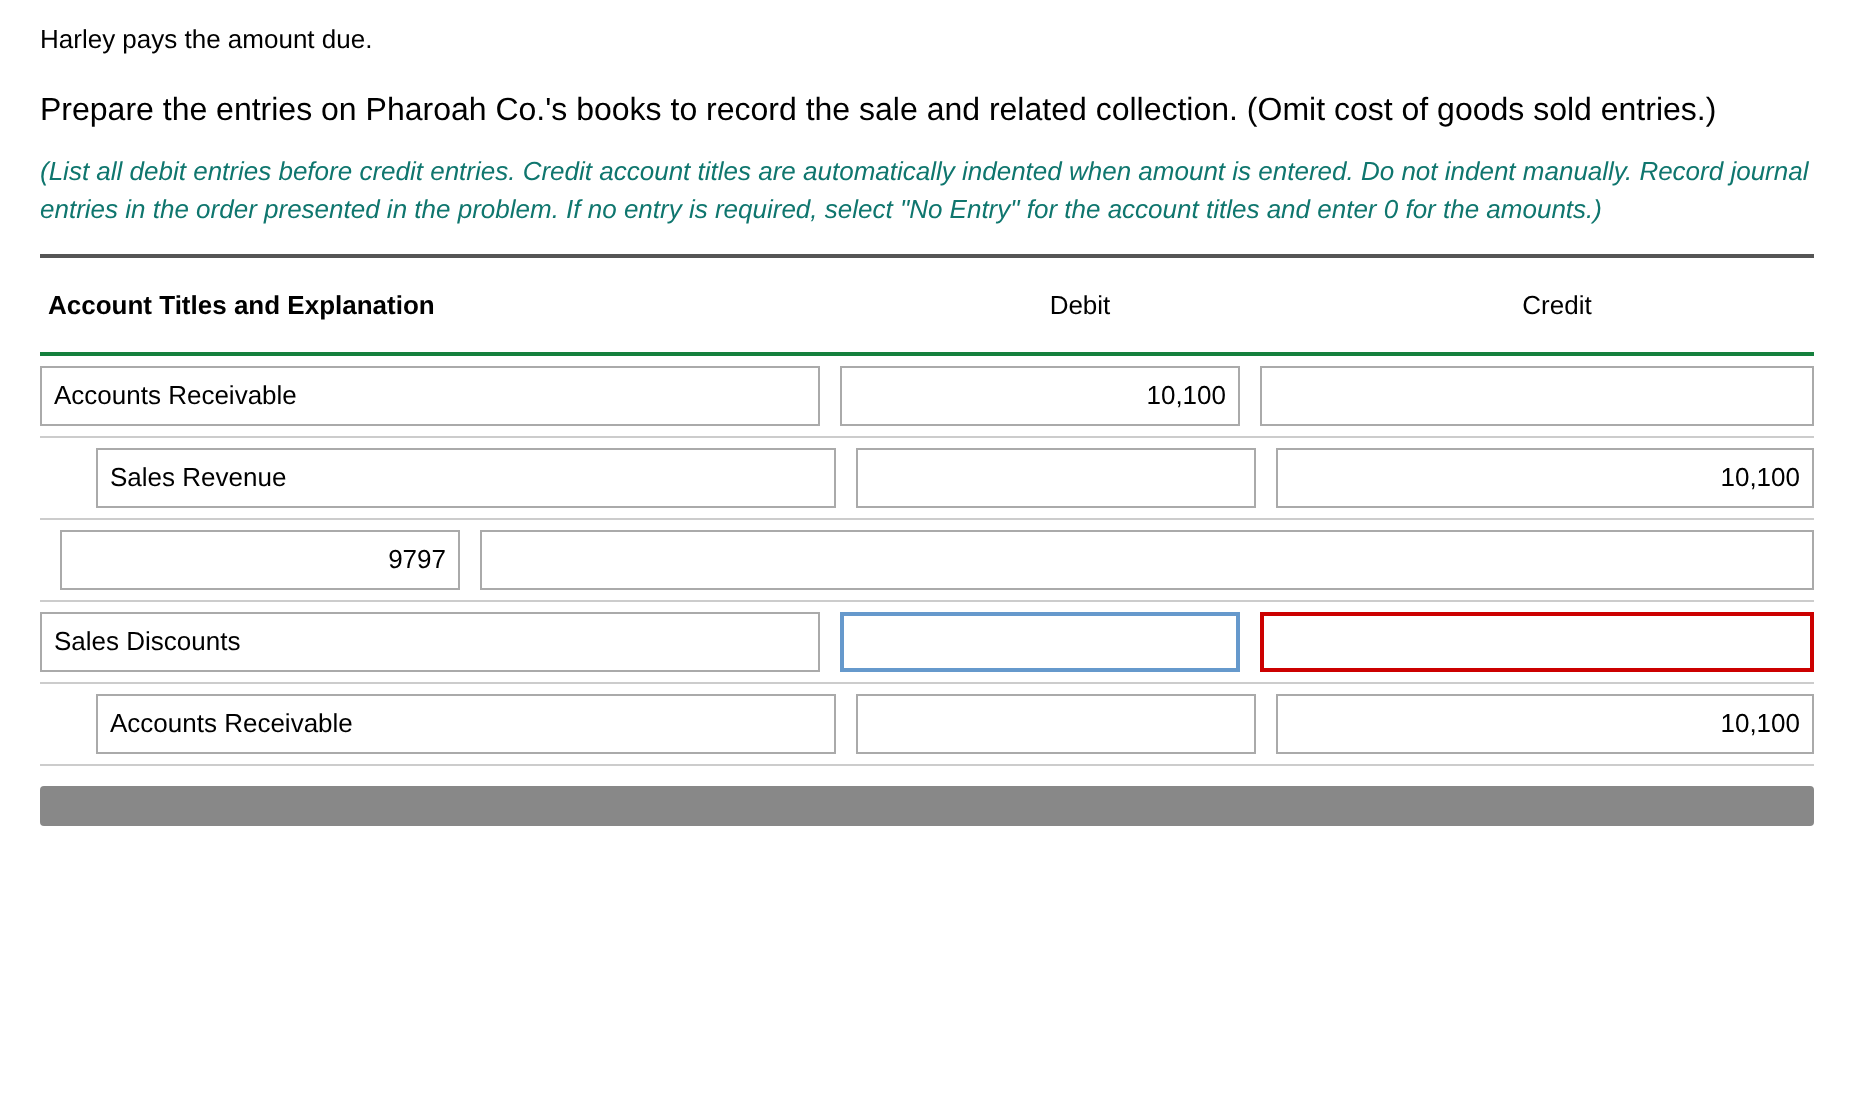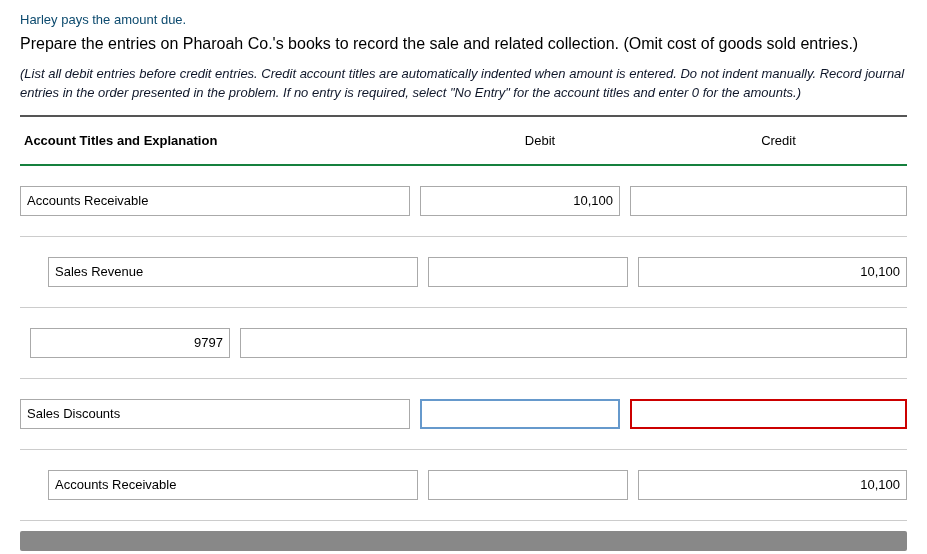--- a/index.html
+++ b/index.html
@@ -15,21 +15,21 @@
     .page {
       padding: 10px 20px 10px 20px;
     }
     .intro-text {
       font-size: 16px;
       color: #000;
       margin-bottom: 8px;
       line-height: 1.5;
     }
     .instruction-red {
-      color: #0f172a;
+      color: #0f766e;
       font-style: italic;
       font-size: 13px;
       line-height: 1.5;
       margin-bottom: 12px;
     }
     .table-wrapper {
       width: 100%;
       border-top: 2px solid #555;
     }
     .table-header {
@@ -53,21 +53,21 @@
     }
     .col-credit {
       flex: 1;
       font-weight: normal;
       font-size: 13px;
       text-align: center;
     }
     .table-row {
       display: flex;
       align-items: center;
-      padding: 20px 0;
+      padding: 5px 0;
       border-bottom: 1px solid #ccc;
     }
     .account-input {
       flex: 0 0 390px;
       height: 30px;
       border: 1px solid #aaa;
       background: #fff;
       padding: 0 6px;
       font-size: 13px;
       color: #000;
@@ -113,23 +113,23 @@
       background: #fff;
     }
     .bottom-bar {
       height: 20px;
       background: #888;
       margin-top: 10px;
       border-radius: 2px;
       width: 100%;
     }
     .top-partial {
-      color: #0c4a6e;
+      color: #000000;
       font-size: 13px;
-      margin-bottom: 2px;
+      margin-bottom: 14px;
       line-height: 1.5;
     }
   </style>
 </head>
 <body>
 
 <div class="page">
 
   <p class="top-partial">Harley pays the amount due.</p>
 

